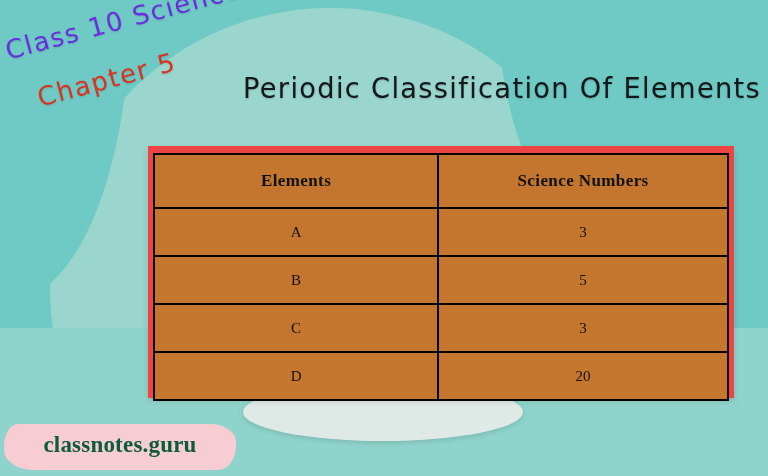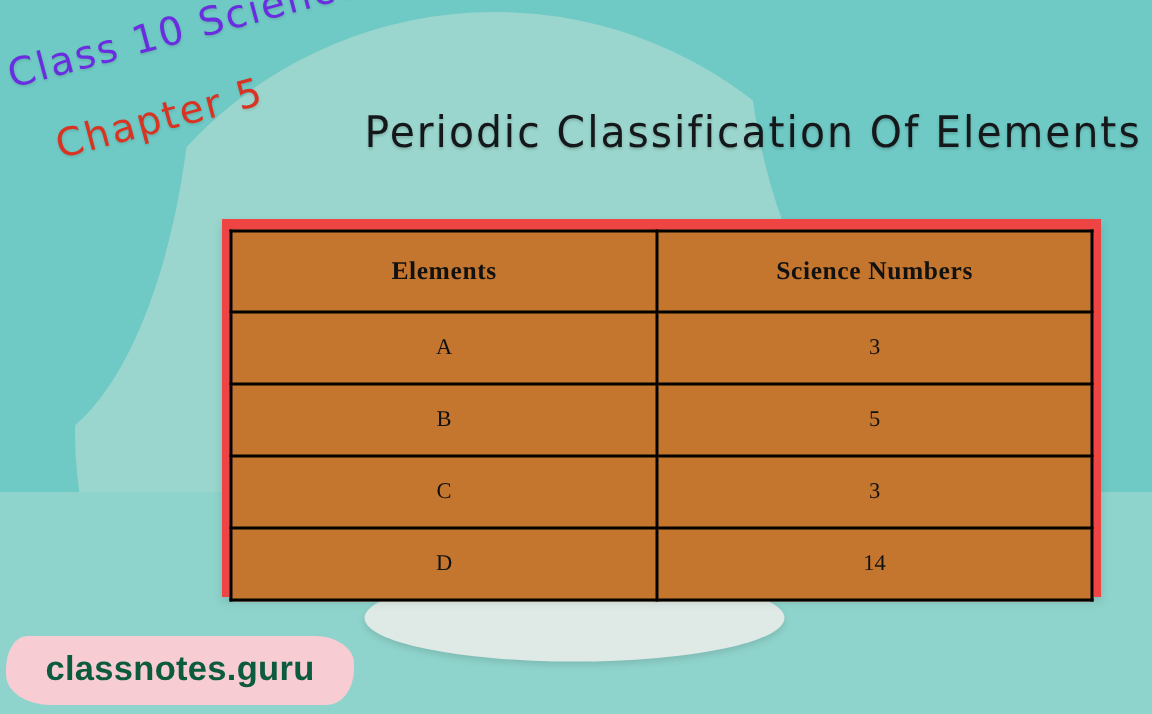--- a/index.html
+++ b/index.html
@@ -171,21 +171,21 @@
     inset: 0;
     background: #f7ccd2;
     border-radius: 14px 26px 18px 30px / 22px 18px 24px 20px;
   }
   #watermark-text {
     position: absolute;
     left: 0;
     right: 0;
     top: 8px;
     text-align: center;
-    font-family: Liberation Sans, sans-serif;
+    font-family: Liberation Serif, serif;
     font-weight: 700;
     font-size: 23px;
     color: #0d5b3e;
     letter-spacing: 0.2px;
   }
 </style>
 </head>
 <body>
 
 <div id="slide">
@@ -223,21 +223,21 @@
         <tr>
           <td>B</td>
           <td>5</td>
         </tr>
         <tr>
           <td>C</td>
           <td>3</td>
         </tr>
         <tr>
           <td>D</td>
-          <td>14</td>
+          <td>20</td>
         </tr>
       </tbody>
     </table>
   </div>
 
   <div id="watermark">
     <div id="watermark-brush"></div>
     <div id="watermark-text">classnotes.guru</div>
   </div>
 

